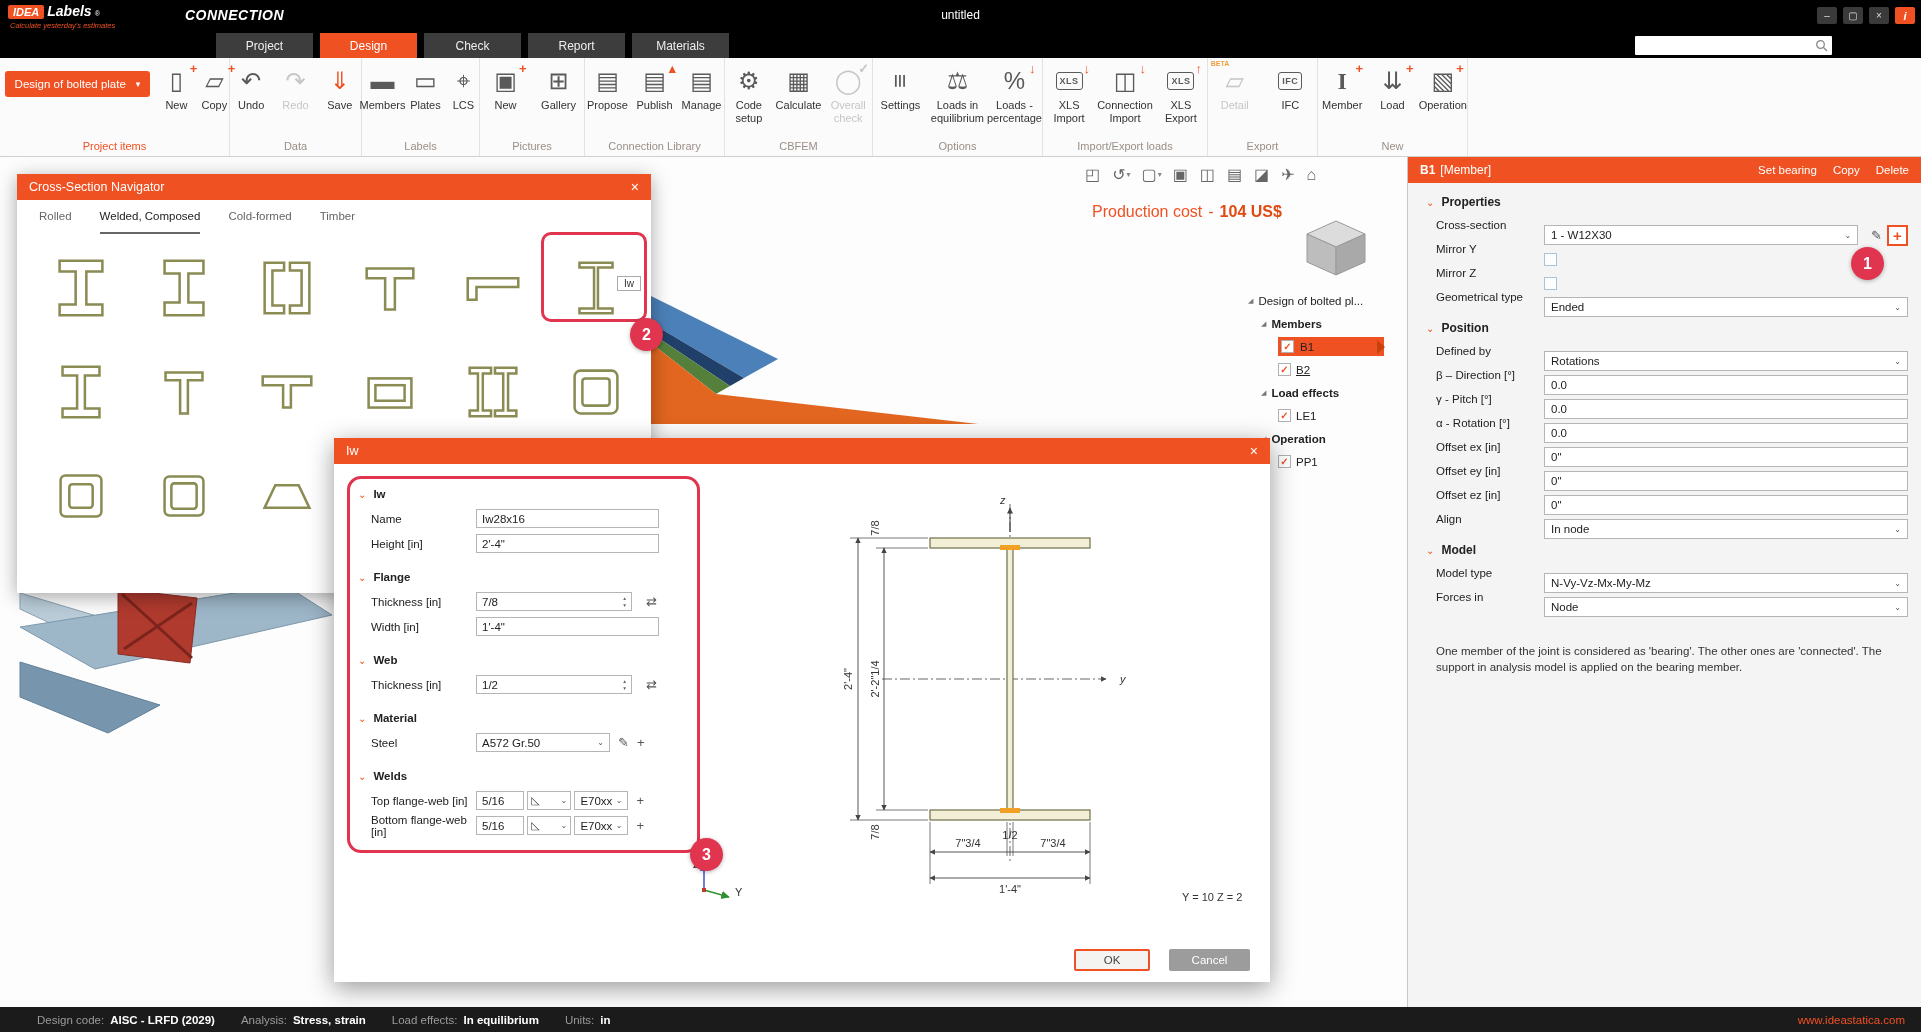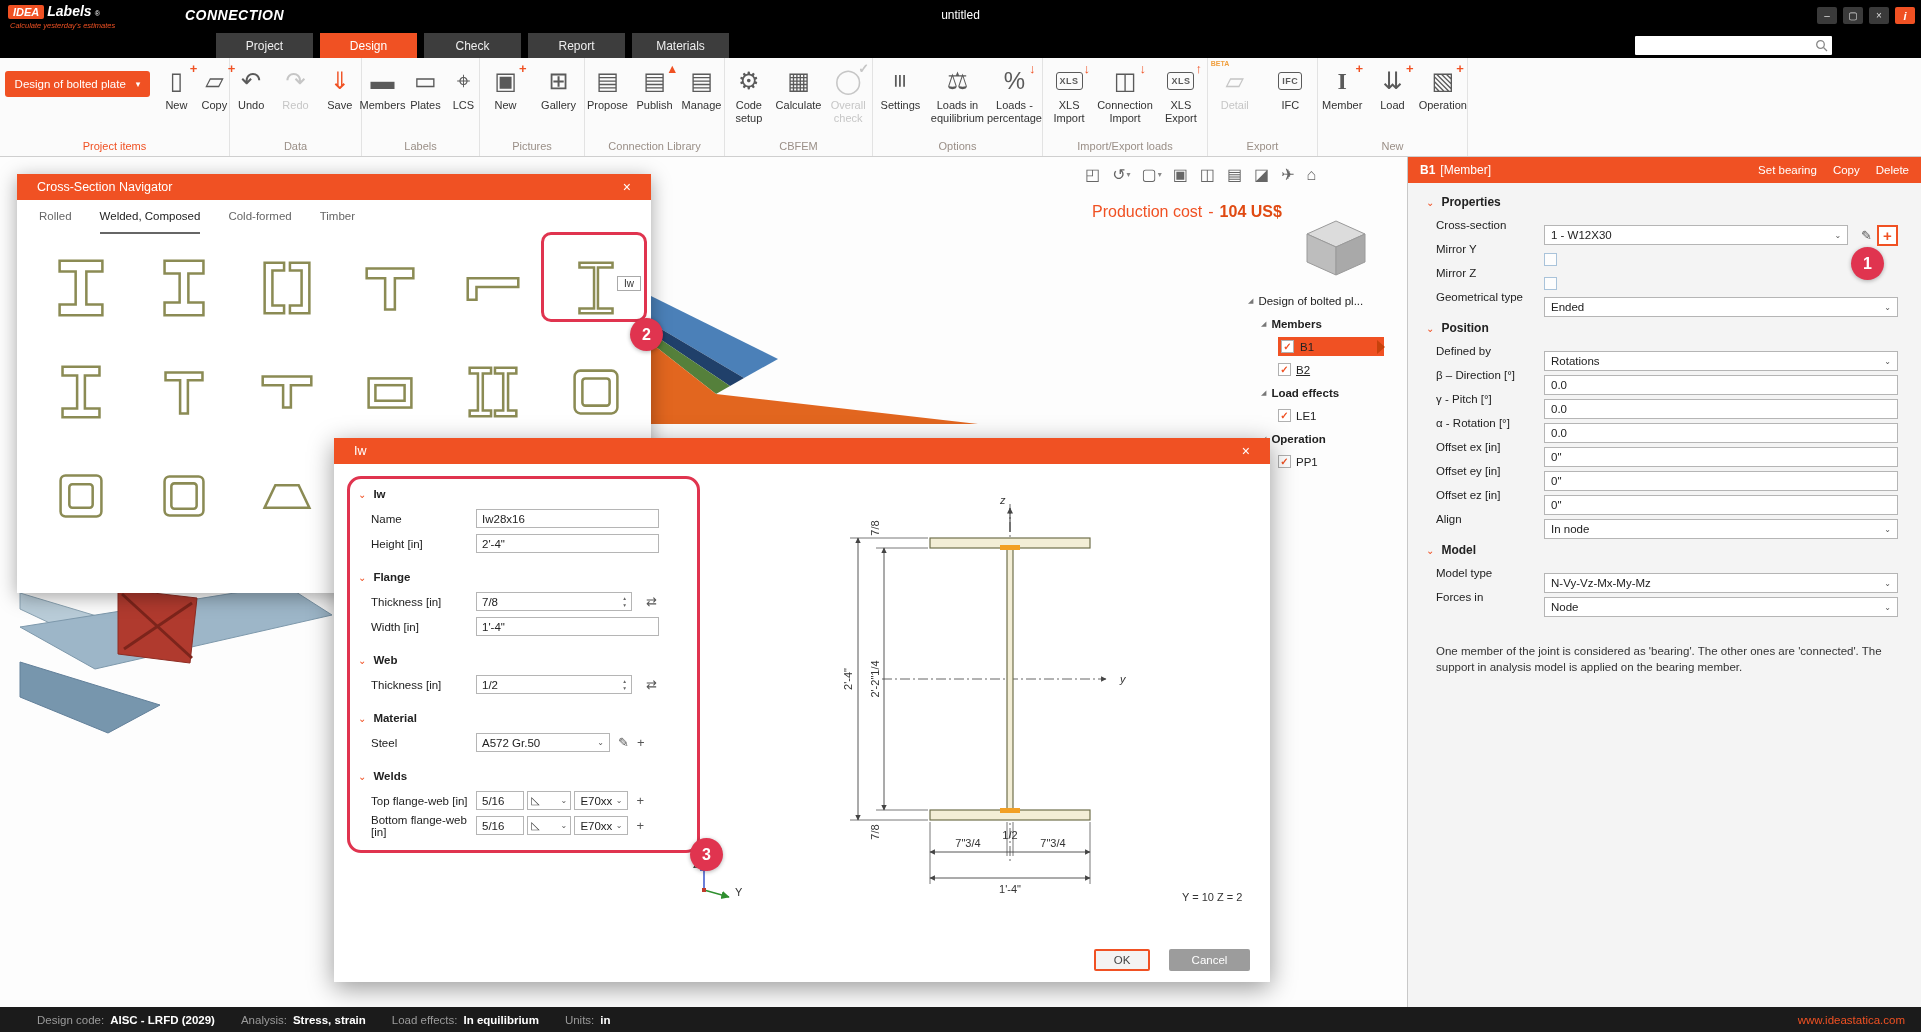--- a/index.html
+++ b/index.html
@@ -64,21 +64,21 @@
   .tree-arrow { font-size:7px; color:#777; }
   .tree-group { font-weight:bold; }
   .ind1 { padding-left:13px; }
   .ind2 { padding-left:30px; }
   .chk { width:13px; height:13px; background:#fff; border:1px solid #b0b0b0; font-size:10px; font-weight:bold; color:#f05123; display:flex; align-items:center; justify-content:center; line-height:1; flex:0 0 auto; }
   .tree-b1 { background:#f05123; width:106px; height:19px; display:flex; align-items:center; gap:6px; padding-left:3px; position:relative; }
   .tree-b1 .ahd { position:absolute; right:-1px; top:2.5px; width:0; height:0; border-left:8px solid #c8420c; border-top:7px solid transparent; border-bottom:7px solid transparent; }
   .link { text-decoration:underline; }
 
   
-  .dlg-title { height:26px; background:#f05123; color:#fff; display:flex; align-items:center; padding:0 20px; font-size:12.5px; }
+  .dlg-title { height:26px; background:#f05123; color:#fff; display:flex; align-items:center; padding:0 12px; font-size:12.5px; }
   .dlg-close { margin-left:auto; font-size:14px; color:#fff; }
 
   
   .csnav { position:absolute; left:17px; top:17px; width:634px; height:419px; background:#fff; box-shadow:0 4px 18px rgba(0,0,0,.35); z-index:10; }
   .cs-tabs { display:flex; gap:28px; padding:10px 0 0 22px; font-size:11.5px; color:#666; height:34px; }
   .cs-tab { padding-bottom:5px; }
   .cs-tab.active { color:#222; border-bottom:2px solid #666; }
   .cs-grid { position:absolute; left:12px; top:62px; display:grid; grid-template-columns:repeat(6,103px); grid-auto-rows:104px; }
   .cs-cell { display:flex; align-items:center; justify-content:center; position:relative; }
   .cs-cell svg { stroke:#8b8b54; fill:none; stroke-width:2.6; }
@@ -106,31 +106,31 @@
   .swap { margin-left:14px; color:#555; font-size:13px; }
   .mini-ico { color:#555; font-size:13px; margin-left:8px; }
   .weldglyph { font-size:11px; color:#444; }
   .iw-draw { position:absolute; left:0; top:26px; z-index:1; pointer-events:none; }
   .iw-draw text { font-size:11px; fill:#333; }
   .steel { fill:#f3eed6; stroke:#70704c; stroke-width:1.2; }
   .thin { stroke:#555; stroke-width:.8; }
   .dim { stroke:#444; stroke-width:.9; }
   .dash { stroke:#555; stroke-width:.9; stroke-dasharray:10 3 2 3; fill:none; }
   .dlg-btns { position:absolute; right:20px; bottom:11px; display:flex; gap:19px; z-index:5; }
-  .btn-ok { width:56px; height:22px; border:2px solid #f05123; background:#f4f3f2; color:#444; font-size:11.5px; display:flex; align-items:center; justify-content:center; border-radius:2px; }
+  .btn-ok { width:76px; height:22px; border:2px solid #f05123; background:#f4f3f2; color:#444; font-size:11.5px; display:flex; align-items:center; justify-content:center; border-radius:2px; }
   .btn-cancel { width:81px; height:22px; background:#9c9c9c; color:#fff; font-size:11.5px; display:flex; align-items:center; justify-content:center; border-radius:2px; }
 
   
   .props { position:absolute; left:1407px; top:157px; width:514px; height:850px; background:#f4f4f4; border-left:1px solid #c8c8c8; z-index:5; font-size:11.5px; color:#222; }
   .props-head { height:26px; background:#f05123; color:#fff; display:flex; align-items:center; padding:0 12px; gap:5px; font-size:12px; }
   .ph-id { font-weight:bold; }
   .ph-actions { margin-left:auto; display:flex; gap:16px; font-size:11.5px; }
   .psec { display:flex; align-items:center; gap:7px; margin:10px 0 2px 18px; font-weight:bold; font-size:12px; height:18px; }
   .psec .chev { color:#f05123; font-size:10px; font-weight:normal; }
-  .prow { display:flex; align-items:center; height:24px; padding:0 23px 0 28px; }
+  .prow { display:flex; align-items:center; height:24px; padding:0 13px 0 28px; }
   .plabel { width:108px; flex:0 0 auto; }
   .pctrl { flex:1; display:flex; align-items:center; gap:5px;margin-top:20px; }
   .sel, .pinp { height:20px; border:1px solid #b5b5b5; background:#fff; display:flex; align-items:center; padding:0 6px; flex:1; }
   .sel .caret { margin-left:auto; font-size:8px; color:#555; }
   .plusbtn { width:21px; height:21px; border:2px solid #f05123; background:#fff; color:#f05123; font-size:15px; font-weight:bold; display:flex; align-items:center; justify-content:center; line-height:1; flex:0 0 auto; }
   .pchk { width:13px; height:13px; border:1px solid #a9c3da; background:#fdfdfd; }
   .pinfo { margin:34px 20px 0 28px; line-height:1.4; color:#333; max-width:452px; }
 
   
   .badge { position:absolute; width:33px; height:33px; border-radius:50%; background:#e0344f; color:#fff; font-size:16px; font-weight:bold; display:flex; align-items:center; justify-content:center; z-index:50; box-shadow:0 1px 4px rgba(0,0,0,.3); }

